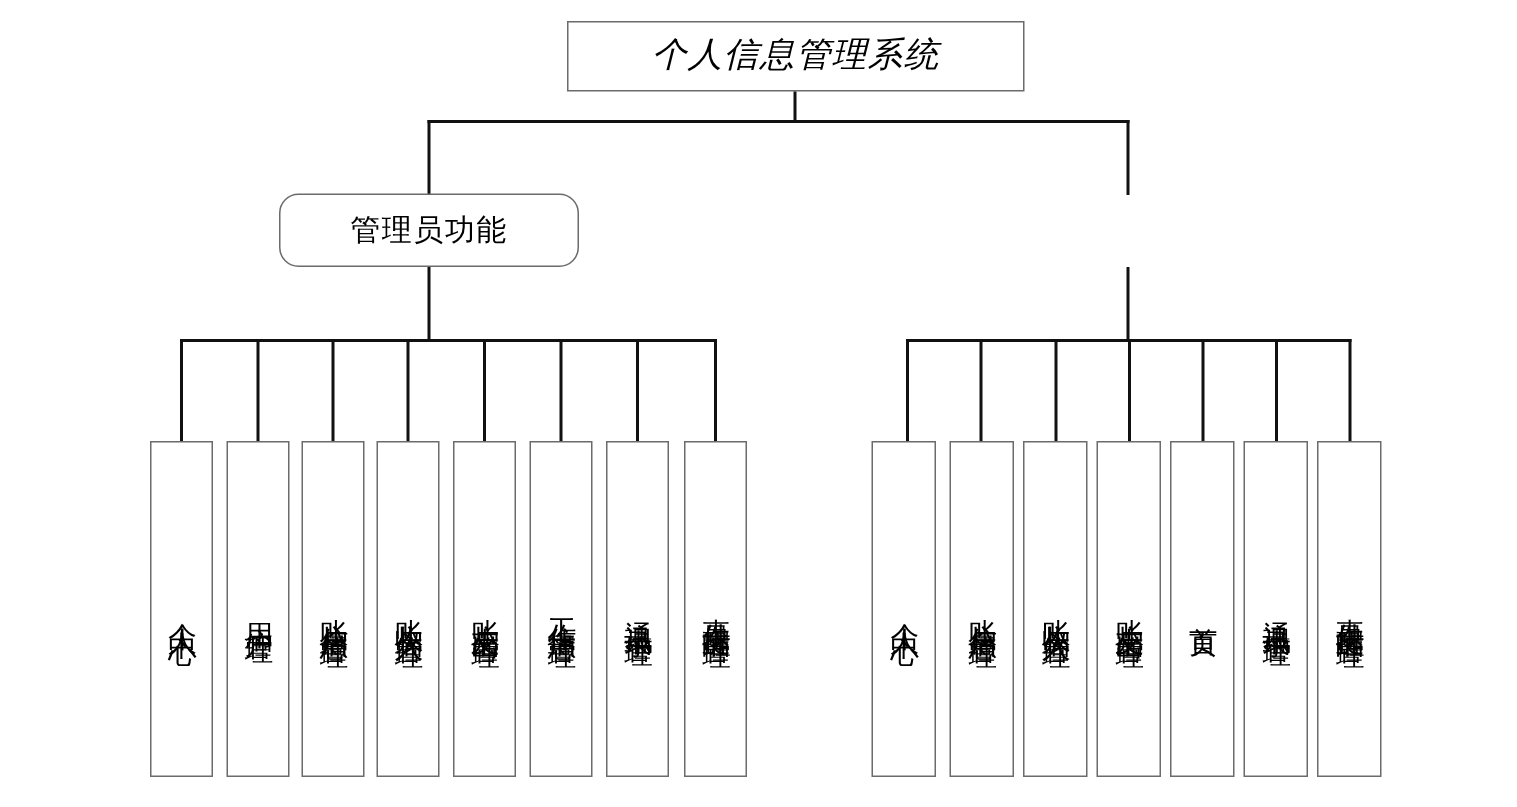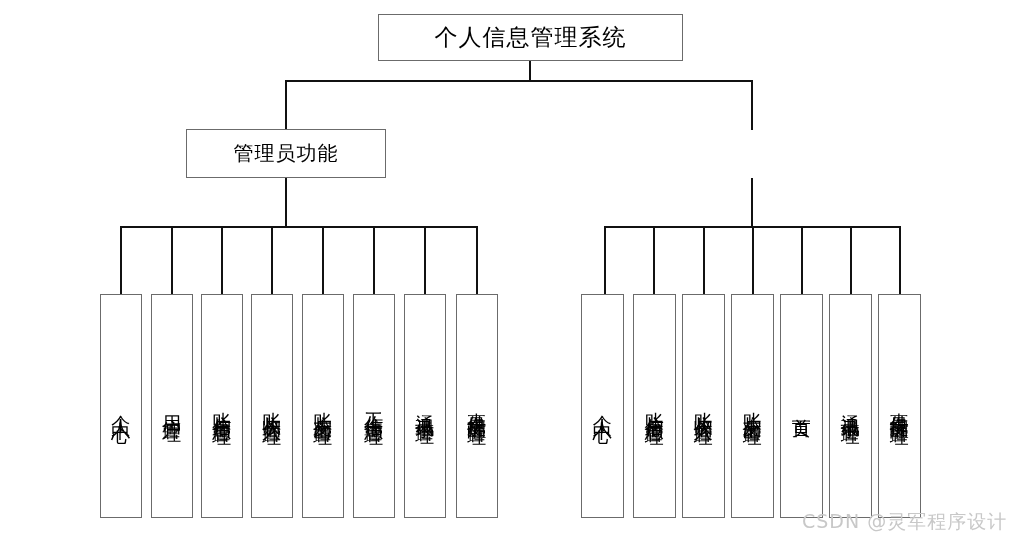--- a/index.html
+++ b/index.html
@@ -24,24 +24,26 @@
     background: #ffffff;
     display: flex;
     align-items: center;
     justify-content: center;
     color: #000000;
     line-height: 1.12;
   }
   .node.root {
     font-size: 23px;
     letter-spacing: 1px;
+    font-style: italic;
   }
   .node.level2 {
     font-size: 20px;
     letter-spacing: 1px;
+    border-radius: 13px;
   }
   .node.leaf {
     font-size: 19px;
     writing-mode: vertical-rl;
     text-orientation: upright;
     letter-spacing: 3px;
     padding: 4px 0;
   }
   .leaf-text {
     display: block;
@@ -145,15 +147,14 @@
   <div class="node leaf" style="left:780px; top:294px; width:43px; height:224px;">
     <span class="leaf-text">首页</span>
   </div>
   <div class="node leaf" style="left:829px; top:294px; width:43px; height:224px;">
     <span class="leaf-text">通讯录管理</span>
   </div>
   <div class="node leaf" style="left:878px; top:294px; width:43px; height:224px;">
     <span class="leaf-text">事件提醒管理</span>
   </div>
 
-  <div class="watermark" style="left:802px; top:509px;">CSDN @灵军程序设计</div>
 
 </div>
 
 </body></html>

